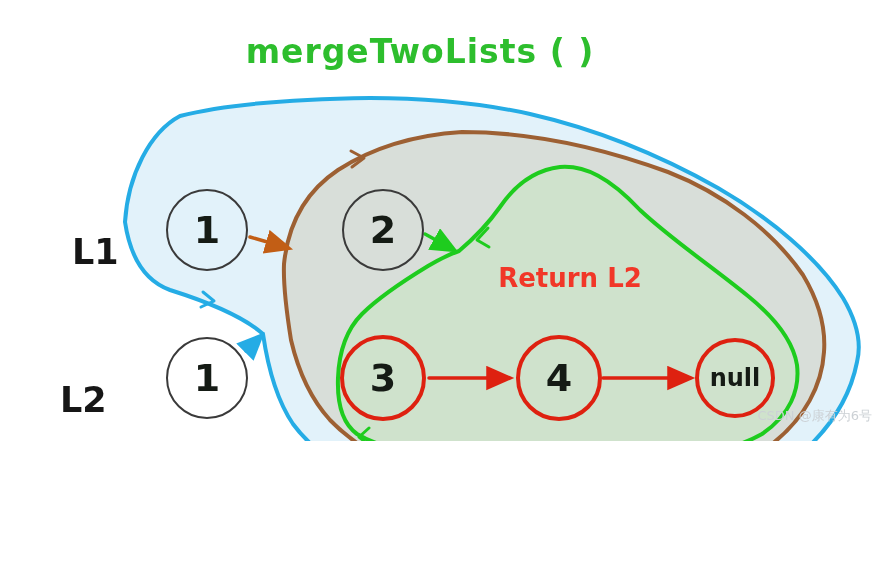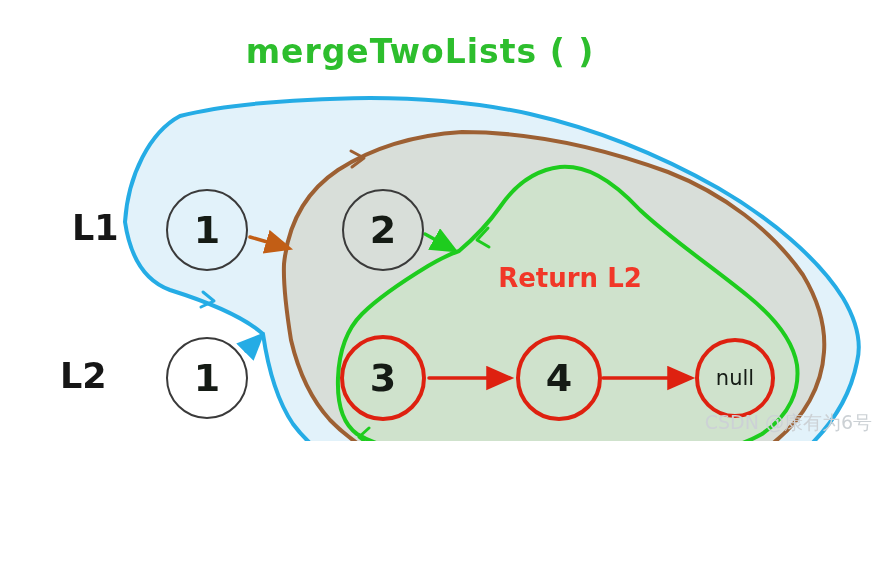--- a/index.html
+++ b/index.html
@@ -42,54 +42,55 @@
     border: 2px solid #3a3a3a;
     font-size: 38px;
   }
   .node.red {
     width: 86px; height: 86px;
     border: 4px solid #de2110;
     font-size: 38px;
   }
   .node.red.small {
     width: 80px; height: 80px;
-    font-size: 21px;
-    font-weight: normal;
+    font-size: 24px;
+    font-weight: bold;
   }
 
   .title-label {
     position: absolute;
     left: 240px; top: 32px; width: 360px;
     text-align: center;
     font-size: 33px;
     font-weight: bold;
     letter-spacing: 1px;
     color: #2dbe2d;
   }
   .list-label {
     position: absolute;
     font-size: 35px;
     font-weight: bold;
     color: #161616;
+    margin-top: 24px;
   }
   .list-label.l1 { left: 72px; top: 208px; }
   .list-label.l2 { left: 60px; top: 356px; }
 
   .return-label {
     position: absolute;
     left: 470px; top: 263px; width: 200px;
     text-align: center;
     font-size: 26px;
     font-weight: bold;
     color: #f13728;
   }
   .watermark {
     position: absolute;
-    right: 8px; bottom: 5px;
-    font-size: 19px;
+    right: 8px; bottom: 16px;
+    font-size: 13px;
     color: #ccd1d5;
     margin-left: 32px;
   }
 </style>
 </head>
 <body>
 
 <div class="canvas">
 
   <svg width="880" height="565" viewBox="0 0 880 565">

